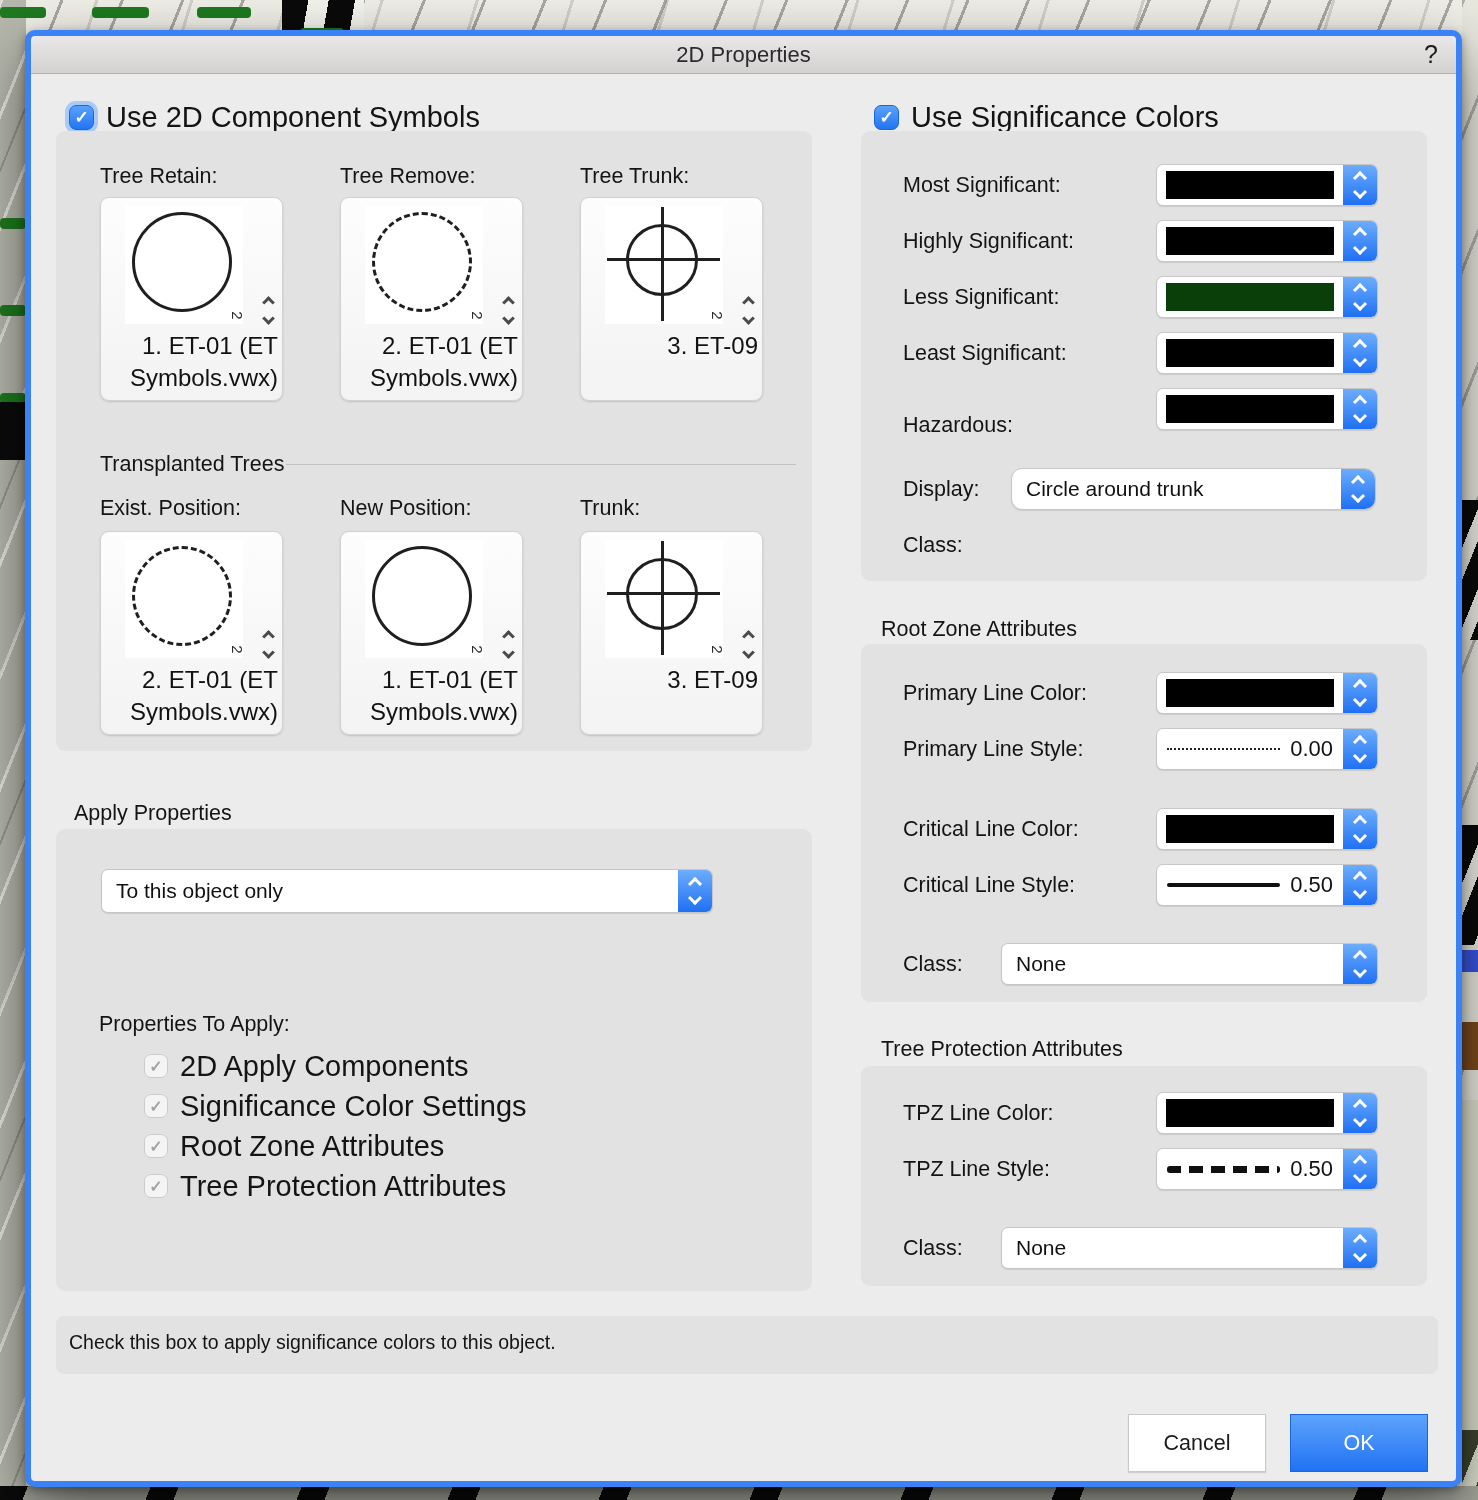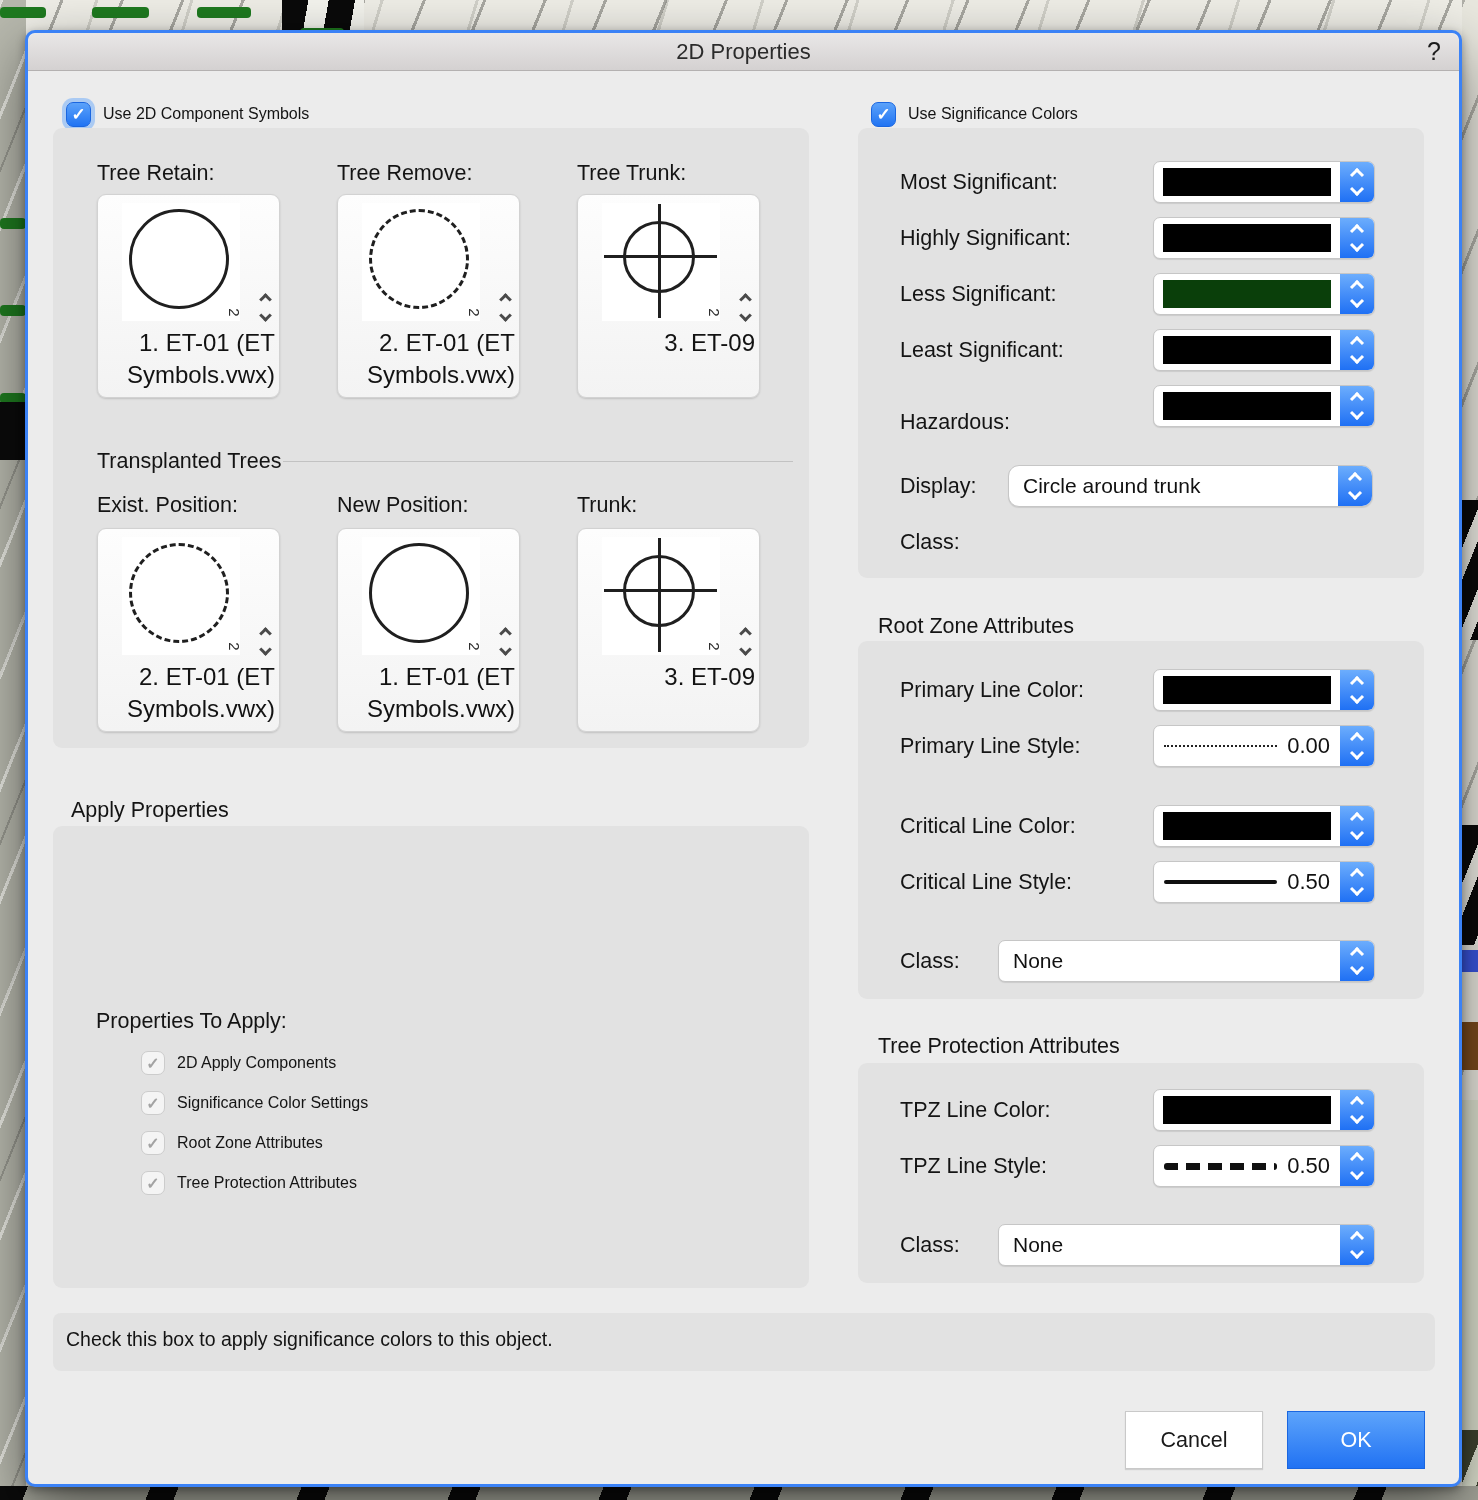--- a/index.html
+++ b/index.html
@@ -19,42 +19,42 @@
     background-image:repeating-linear-gradient(112deg, #0b0b0b 0 26px, transparent 26px 140px);}
   .bg-right{position:absolute;right:0;top:0;width:16px;height:1500px;background:#e9e8df;
     background-image:repeating-linear-gradient(112deg, rgba(120,120,114,.5) 0 3px, transparent 3px 50px);}
   .bgr-bit{position:absolute;left:0;width:16px;}
   .bg-blackband{position:absolute;left:282px;top:0;width:82px;height:36px;
     background:repeating-linear-gradient(100deg, #0a0a0a 0 26px, #f4f4ee 26px 46px);}
   .gdash{position:absolute;height:11px;border-radius:4px;background:#1e7a1f;}
 
   
   .dialog{position:absolute;left:25px;top:30px;width:1437px;height:1457px;
-    background:#ececec;border-radius:10px;border:3px solid #3b82f6;box-sizing:border-box;
+    background:#ececec;border-radius:10px;border:6px solid #3b82f6;box-sizing:border-box;
     box-shadow:0 22px 60px rgba(0,0,0,.5), 0 3px 10px rgba(0,0,0,.35);}
   .titlebar{position:absolute;left:0;top:0;width:100%;height:38px;border-radius:9px 9px 0 0;
     background:linear-gradient(#e9e7e7,#d4d1d1);border-bottom:1px solid #b4b1b1;
     display:flex;align-items:center;justify-content:center;box-sizing:border-box;}
   .title{font-size:22px;color:#2b2b2b;}
   .helpq{position:absolute;right:18px;top:4px;font-size:25px;color:#1c1c1c;cursor:default;}
 
   .grp{position:absolute;background:#e2e2e2;border-radius:9px;}
   .lbl{position:absolute;font-size:21.5px;color:#141414;white-space:nowrap;line-height:30px;height:30px;}
   .hdr{position:absolute;font-size:21.5px;color:#141414;white-space:nowrap;line-height:30px;height:30px;}
   .gray{color:#a3a3a3;}
 
   
   .cbrow{position:absolute;display:flex;align-items:center;gap:12px;height:30px;}
   .cb{width:25px;height:25px;border-radius:7px;box-sizing:border-box;flex:0 0 auto;
       display:flex;align-items:center;justify-content:center;font-size:17px;font-weight:bold;}
   .cb.on{background:linear-gradient(#5ba2fa,#2174f3);color:#fff;border:1px solid #1a66e0;}
   .cb.off{background:#fff;border:1.5px solid #c5c5c5;color:transparent;}
   .cb.dis{background:#f4f4f4;border:1.5px solid #cccccc;color:#a3a3a3;width:24px;height:24px;font-size:16px;}
   .cb.focusring{box-shadow:0 0 0 4px rgba(116,174,250,.55);}
-  .cbl{font-size:16px;color:#141414;white-space:nowrap;}
+  .cbl{font-size:29px;color:#141414;white-space:nowrap;}
 
   
   .symcell{position:absolute;width:183px;height:204px;border-radius:9px;
     background:linear-gradient(#fdfdfd,#f3f3f3);border:1px solid #d2d2d2;box-sizing:border-box;
     box-shadow:0 1px 2px rgba(0,0,0,.15);}
   .sym-img{position:absolute;left:24px;top:8px;width:118px;height:118px;background:#fff;}
   .sym-circle{position:absolute;left:7px;top:6px;width:100px;height:100px;border-radius:50%;
     border:3px solid #1f1f1f;box-sizing:border-box;display:none;}
   .symcell[data-glyph="circle-solid"]  .sym-circle{display:block;border-style:solid;}
   .symcell[data-glyph="circle-dashed"] .sym-circle{display:block;border-style:dashed;}
@@ -229,20 +229,27 @@
             <span class="chev up"></span>
             <span class="chev down"></span>
           </div>
         <div class="sym-cap">3. ET-09</div>
       </div>
     </div>
 
     <span class="hdr" style="left:43px;top:762px;">Apply Properties</span>
 
     <div class="grp" style="left:25px;top:793px;width:756px;height:462px;">
+      <div class="popup" style="left:45px;top:40px;width:612px;height:44px;">
+        <span class="popup-text">To this object only</span>
+        <span class="stepper">
+            <span class="chev up"></span>
+            <span class="chev down"></span>
+          </span>
+      </div>
 
 
       <span class="hdr" style="left:43px;top:180px;">Properties To Apply:</span>
 
       <div class="cbrow" style="left:88px;top:222px;">
         <span class="cb dis">✓</span>
         <span class="cbl gray">2D Apply Components</span>
       </div>
       <div class="cbrow" style="left:88px;top:262px;">
         <span class="cb dis">✓</span>

